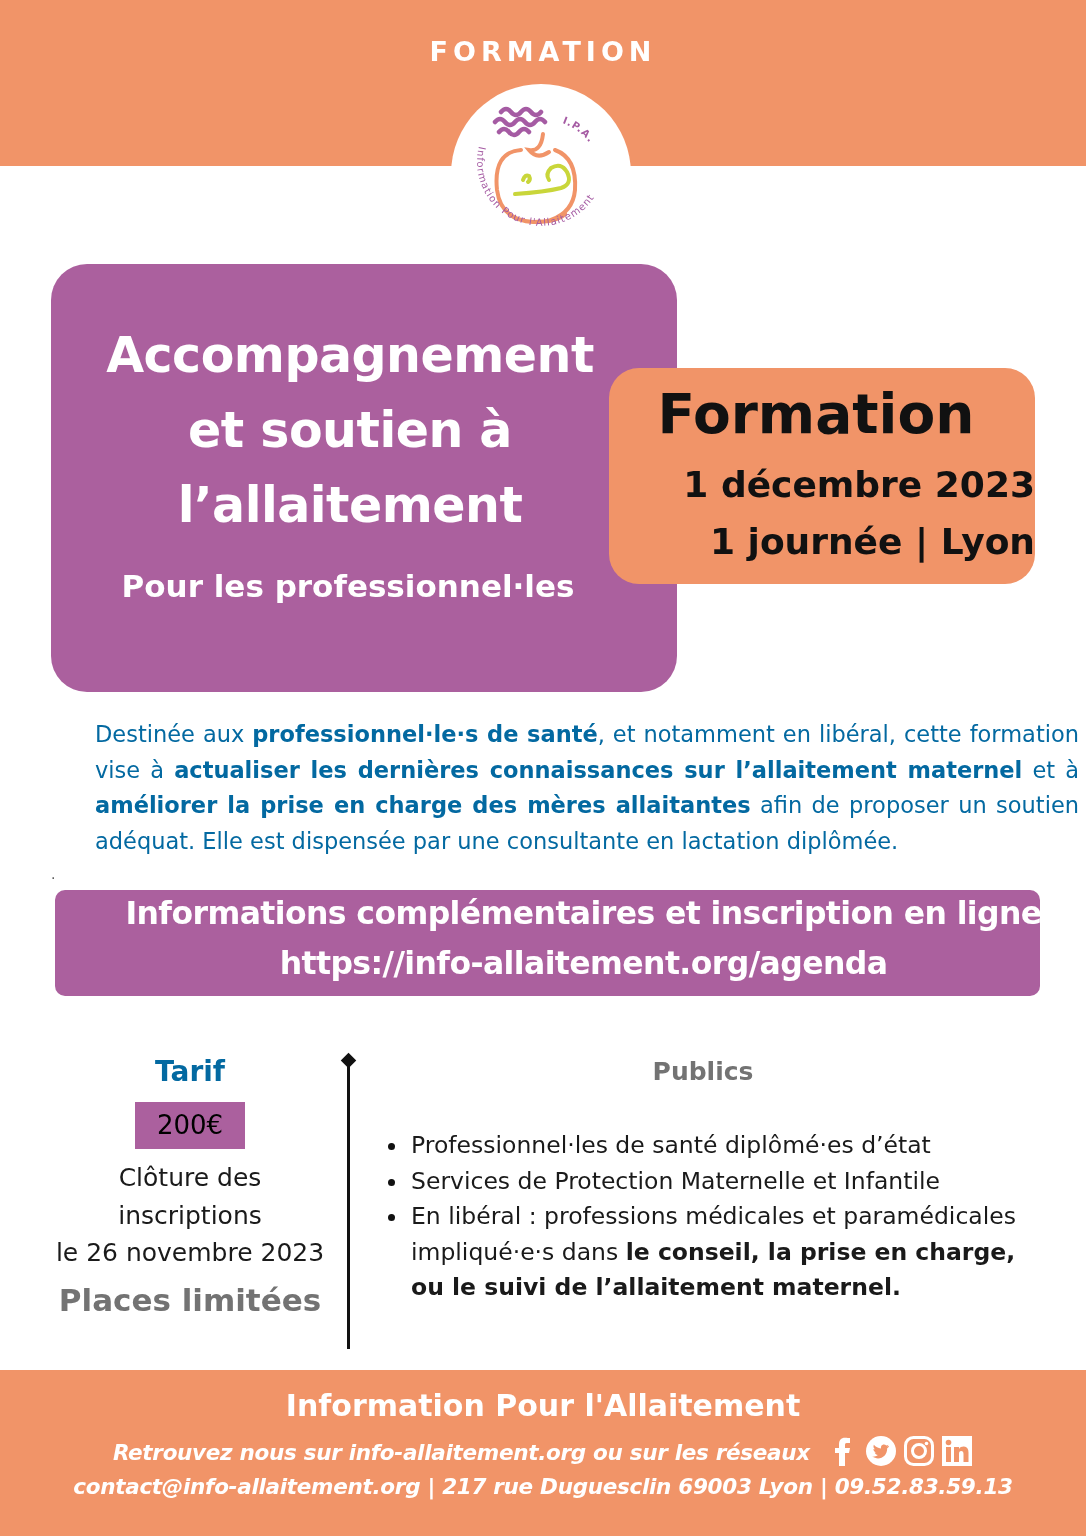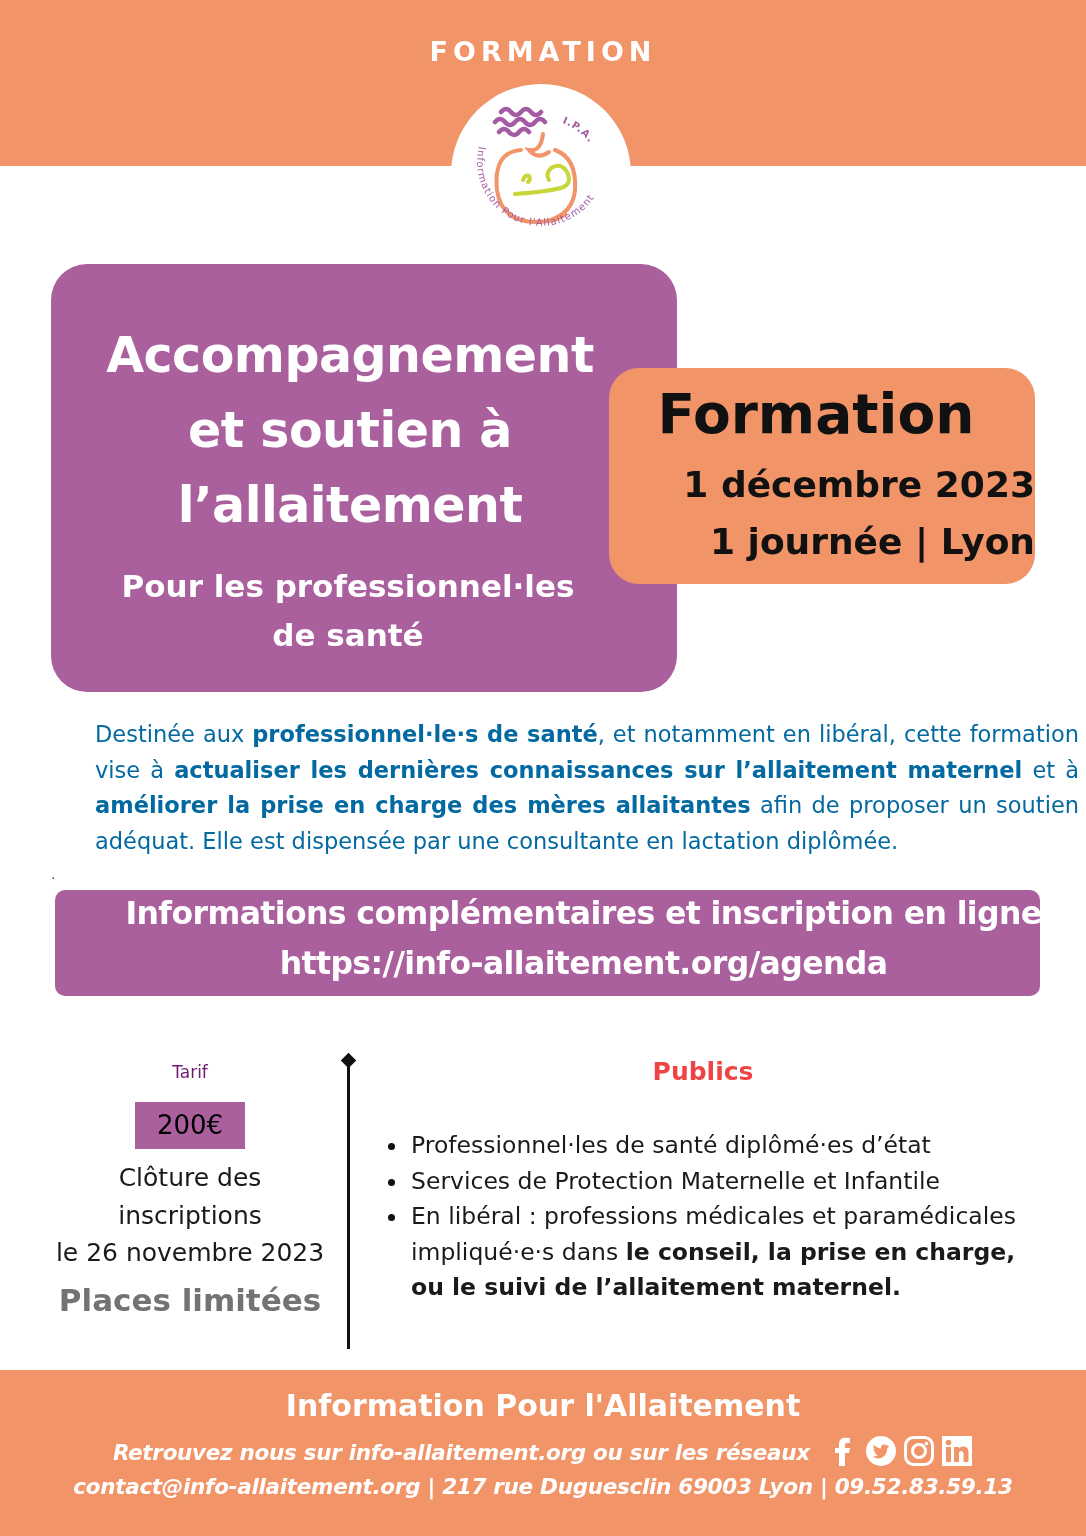--- a/index.html
+++ b/index.html
@@ -32,30 +32,30 @@
     .desc b { font-weight: bold; }
     .dot { position: absolute; left: 51px; top: 866px; font-size: 14px; color: #555; }
 
     .info-box { position: absolute; left: 55px; top: 890px; width: 985px; height: 106px; background: #ab609e; border-radius: 10px; }
     .info-line { position: absolute; left: 55px; width: 1021px; text-align: center; color: #ffffff;
       font-family: "DejaVu Sans", sans-serif; font-weight: bold; font-size: 31.5px; white-space: nowrap; letter-spacing: -0.6px; padding-left: 36px; }
     .info-line.l1 { top: 895px; }
     .info-line.l2 { top: 945px; }
 
     .tarif-col { position: absolute; left: 40px; top: 1052px; width: 300px; text-align: center; }
-    .tarif-title { font-weight: normal; font-size: 17px; color: #701a75; height: 40px; line-height: 40px; }
+    .tarif-title { font-weight: bold; font-size: 28px; color: #0369a1; height: 40px; line-height: 40px; }
     .price-badge { display: inline-block; margin-top: 10px; width: 110px; height: 47px; line-height: 47px; background: #ab609e;
       color: #000000; font-size: 26px; }
     .closing { margin-top: 10px; font-size: 25px; line-height: 37.5px; color: #1a1a1a; }
     .places { margin-top: 10px; font-weight: bold; font-size: 31px; color: #737373; }
 
     .divider { position: absolute; left: 347px; top: 1062px; width: 3px; height: 287px; background: #111; }
     .divider-diamond { position: absolute; left: 343px; top: 1055px; width: 11px; height: 11px; background: #111; transform: rotate(45deg); }
 
-    .publics-title { position: absolute; left: 380px; top: 1052px; width: 646px; text-align: center; font-weight: bold; font-size: 25px; color: #ef4444; line-height: 40px; }
+    .publics-title { position: absolute; left: 380px; top: 1052px; width: 646px; text-align: center; font-weight: bold; font-size: 25px; color: #737373; line-height: 40px; }
     .publics-list { position: absolute; left: 385px; top: 1128px; width: 660px; list-style: none; font-size: 23.5px; line-height: 35.6px; color: #1a1a1a; }
     .publics-list li { position: relative; padding-left: 26px; }
     .publics-list li::before { content: ""; position: absolute; left: 3px; top: 15px; width: 7px; height: 7px; border-radius: 50%; background: #111; }
     .publics-list b { font-weight: bold; }
 
     .footer { position: absolute; left: 0; top: 1370px; width: 1086px; height: 166px; background: #f19468; }
     .footer-title { position: absolute; left: 0; top: 1388px; width: 1086px; text-align: center; color: #ffffff; font-weight: bold; font-size: 30px; }
     .footer-line { position: absolute; left: 0; width: 1086px; text-align: center; color: #ffffff; font-weight: bold; font-size: 21.5px; white-space: nowrap; letter-spacing: -0.3px; font-style: italic; }
     .footer-line.l1 { top: 1438px; }
     .footer-line.l2 { top: 1474px; }
@@ -102,21 +102,20 @@
 </div>
 
 <div class="title-box"></div>
 <div class="title-main">
   <div>Accompagnement</div>
   <div>et soutien à</div>
   <div>l’allaitement</div>
 </div>
 <div class="title-sub">
   <div>Pour les professionnel·les</div>
-  <div>de santé</div>
 </div>
 
 <div class="date-box"></div>
 <div class="date-title">Formation</div>
 <div class="date-line l1">1 décembre 2023</div>
 <div class="date-line l2">1 journée | Lyon</div>
 
 <p class="desc">
   <span>Destinée aux </span><b>professionnel·le·s de santé</b><span>, et notamment en libéral, cette formation vise à </span><b>actualiser les dernières connaissances sur l’allaitement maternel</b><span> et à </span><b>améliorer la prise en charge des mères allaitantes</b><span> afin de proposer un soutien adéquat. Elle est dispensée par une consultante en lactation diplômée.</span>
 </p>

